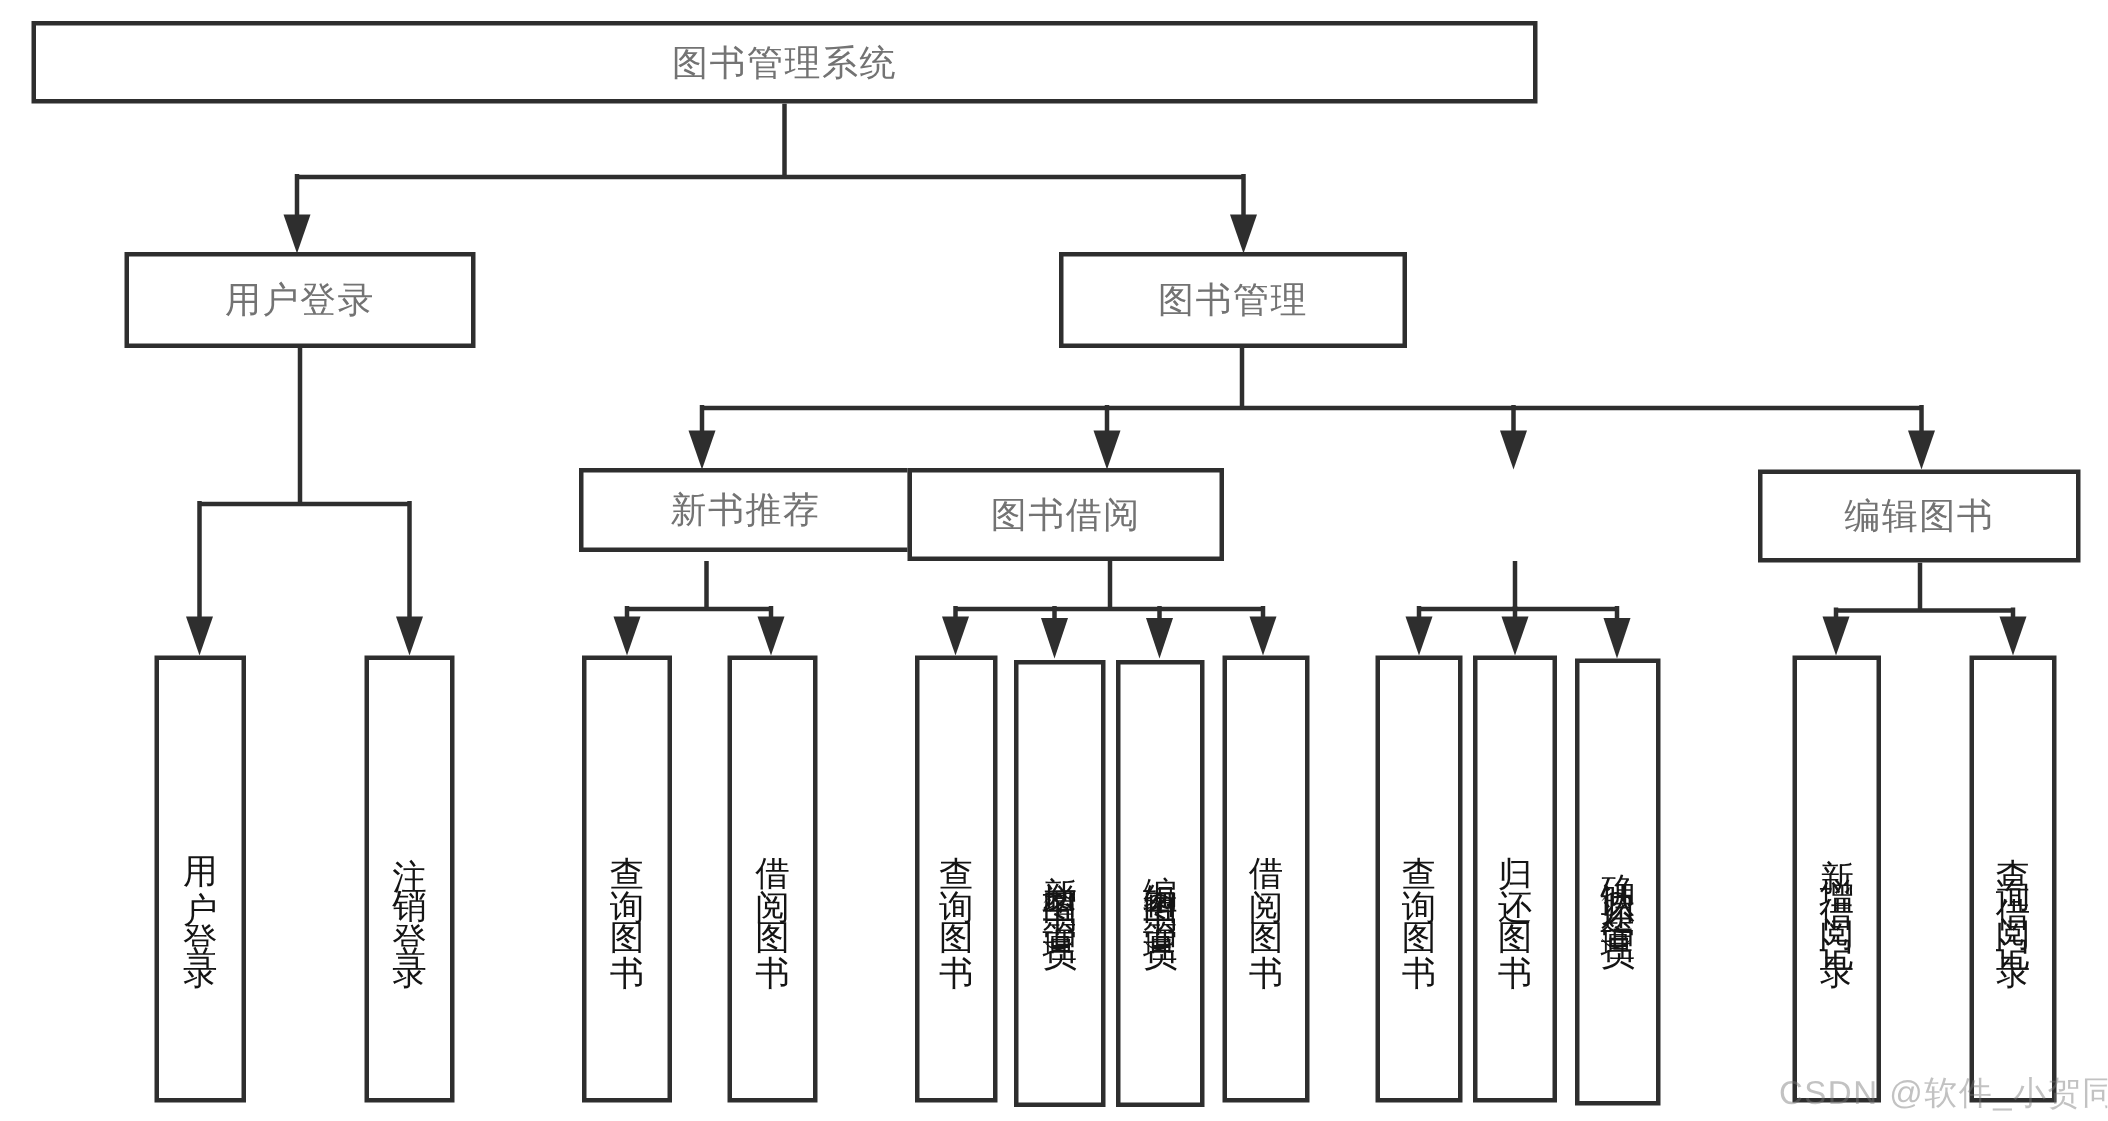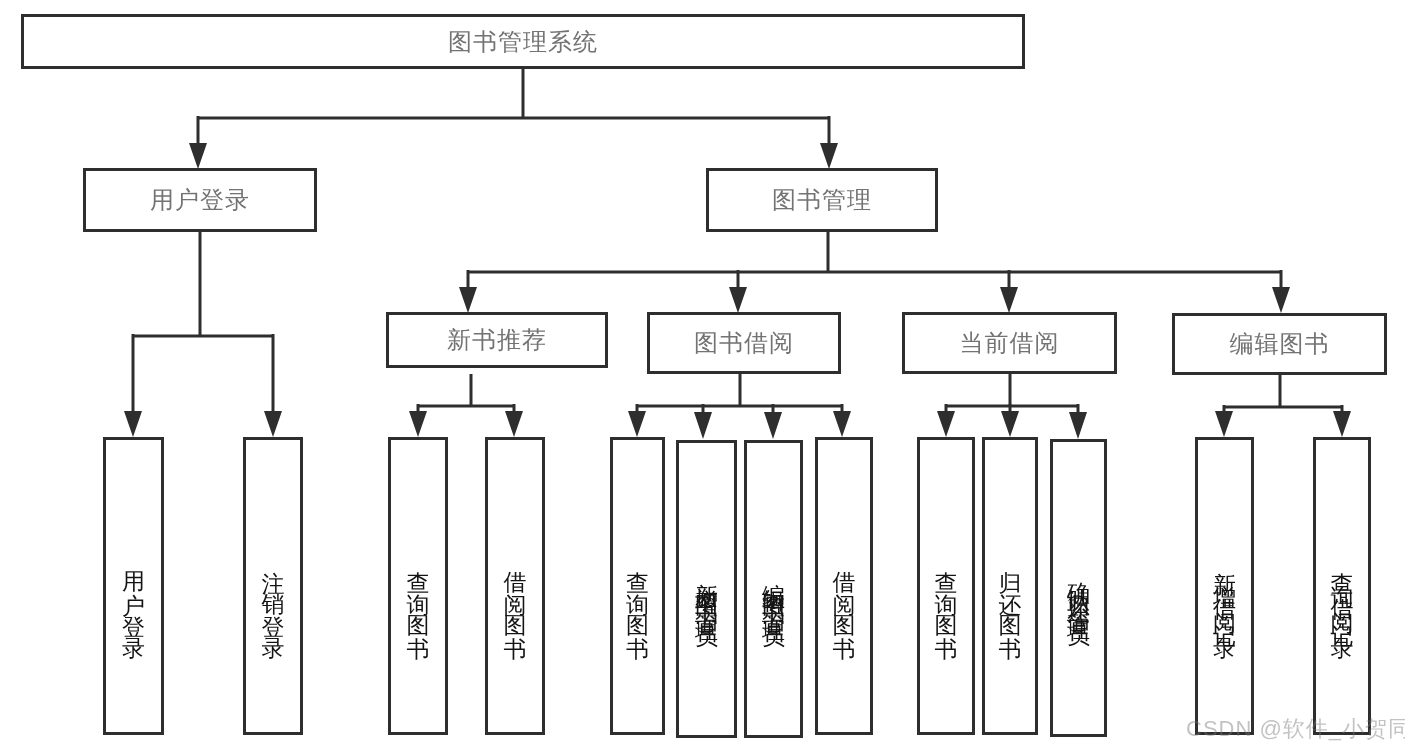--- a/index.html
+++ b/index.html
@@ -136,22 +136,21 @@
       <polygon points="1333,411 1351,411 1342,437" stroke="none"></polygon>
     </g>
   </svg>
 
   <div class="hbox" style="left:21px; top:14px; width:1004px; height:55px;">图书管理系统</div>
 
   <div class="hbox" style="left:83px; top:168px; width:234px; height:64px;">用户登录</div>
   <div class="hbox" style="left:706px; top:168px; width:232px; height:64px;">图书管理</div>
 
   <div class="hbox" style="left:342px; top:312px; width:222px; height:56px;margin-left:44px;">新书推荐</div>
-  <div class="hbox" style="left:647px; top:312px; width:194px; height:62px;">图书借阅</div>
-  <div class="hbox" style="left:902px; top:312px; width:215px; height:62px;">当前借阅</div>
+  <div class="hbox" style="left:605px; top:312px; width:211px; height:62px;">图书借阅</div>
   <div class="hbox" style="left:1172px; top:313px; width:215px; height:62px;">编辑图书</div>
 
   <div class="vbox" style="left:103px; width:61px;">
     <span class="vtext ls4">用户登录</span>
   </div>
   <div class="vbox" style="left:243px; width:60px;">
     <span class="vtext ls4">注销登录</span>
   </div>
 
   <div class="vbox" style="left:388px; width:60px;">

